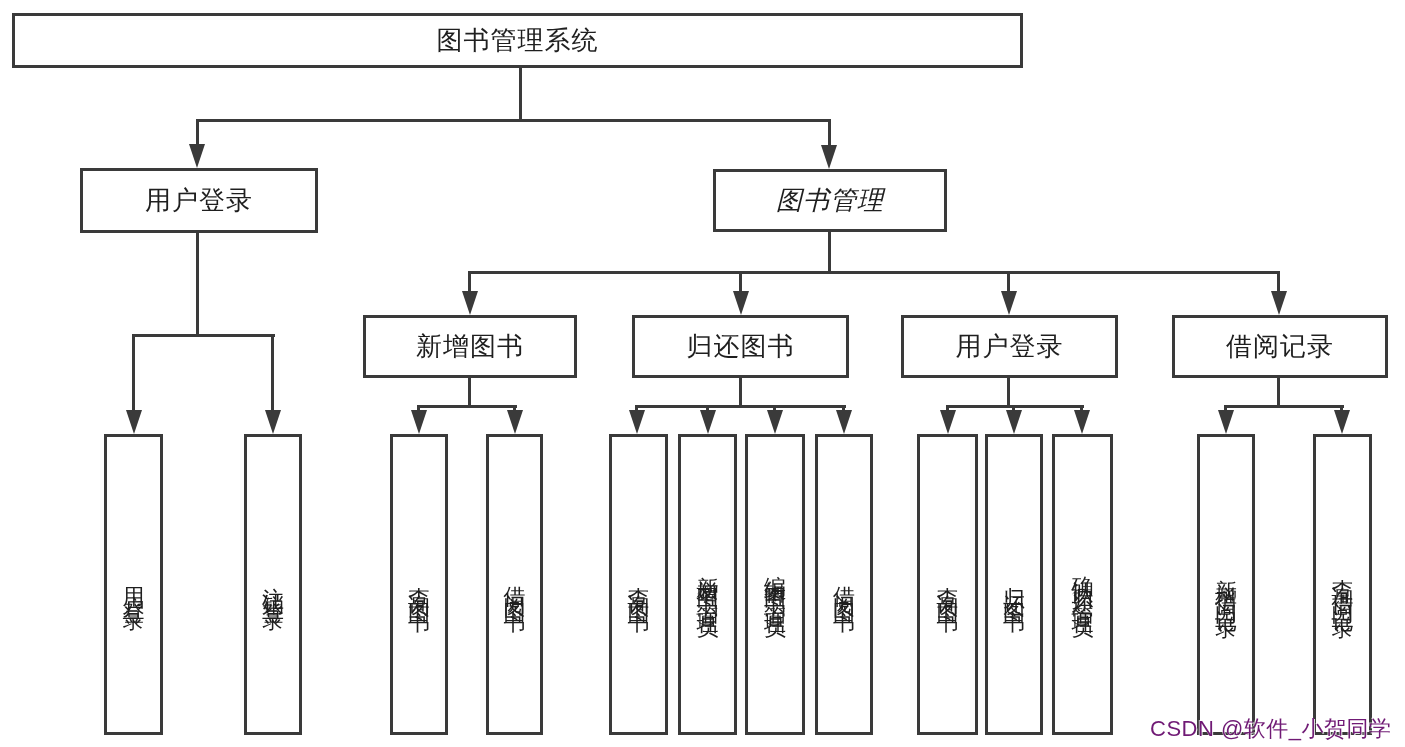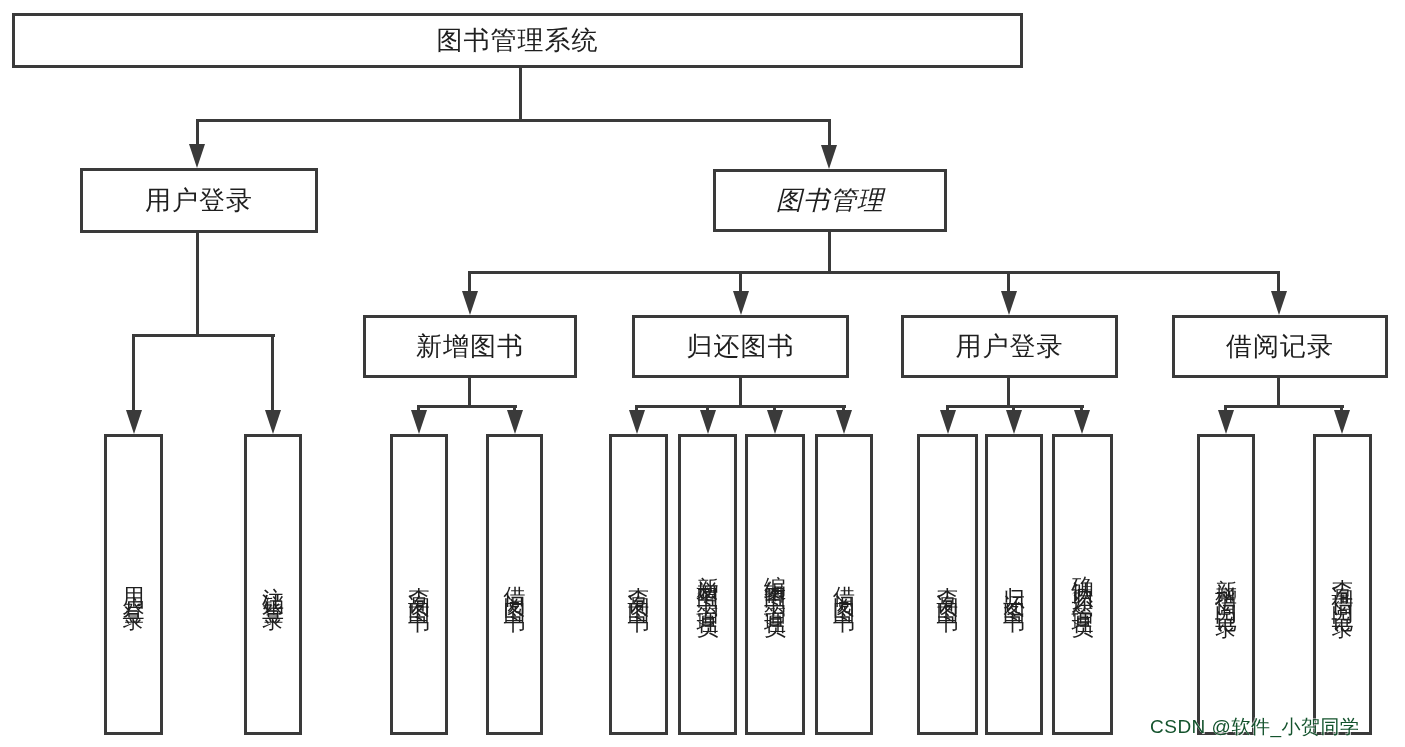--- a/index.html
+++ b/index.html
@@ -15,22 +15,22 @@
     font-size:22px; letter-spacing:8px; line-height:1;
     writing-mode:vertical-rl; white-space:nowrap;
   }
   .line { position:absolute; background:#3a3a3a; }
   .arrow {
     position:absolute; width:0; height:0;
     border-left:8px solid transparent; border-right:8px solid transparent;
     border-top:24px solid #3a3a3a;
   }
   .watermark {
-    position:absolute; left:1150px; top:714px; font-size:19px; letter-spacing:0.5px;
-    color:#14532d; white-space:nowrap; z-index:10;
+    position:absolute; left:1150px; top:714px; font-size:22px; letter-spacing:0.5px;
+    color:#701a75; white-space:nowrap; z-index:10;
     text-shadow:1px 1px 0 rgba(255,255,255,.85), -1px -1px 0 rgba(255,255,255,.6);
   }
 </style>
 </head>
 <body>
 
 <div class="canvas">
 
   <div class="box hbox" style="left:12px; top:13px; width:1011px; height:55px;">图书管理系统</div>
 

